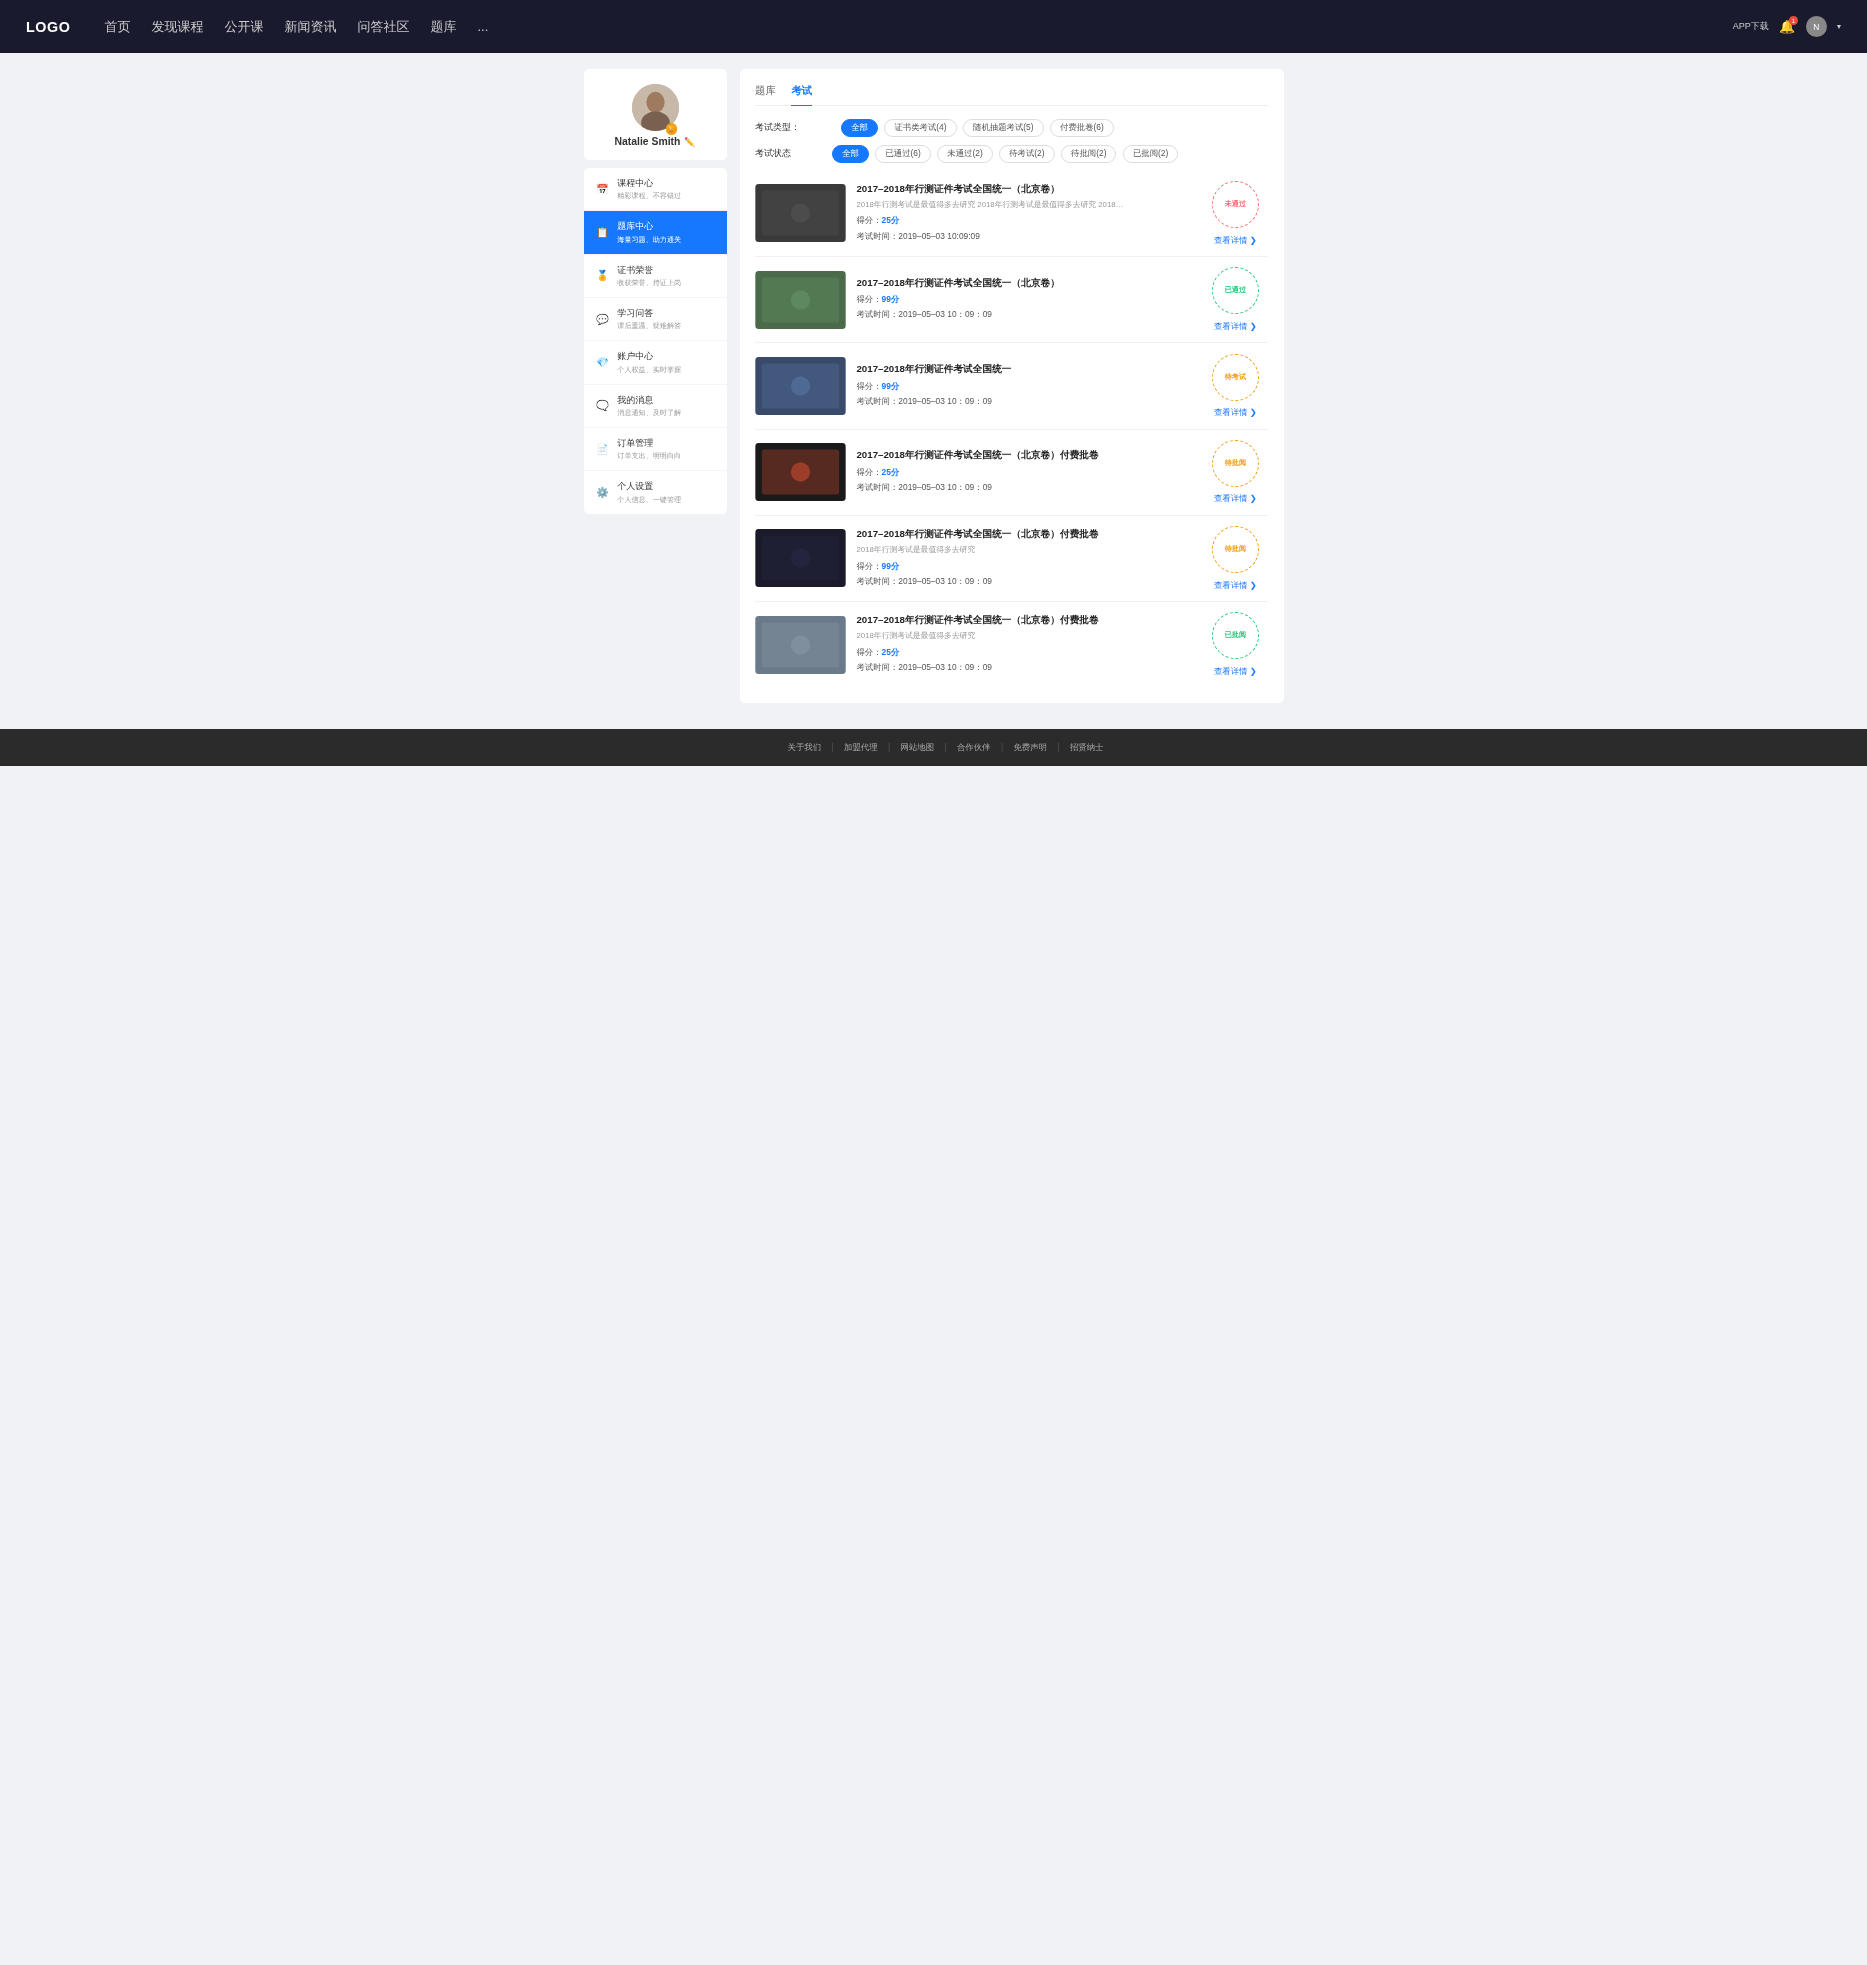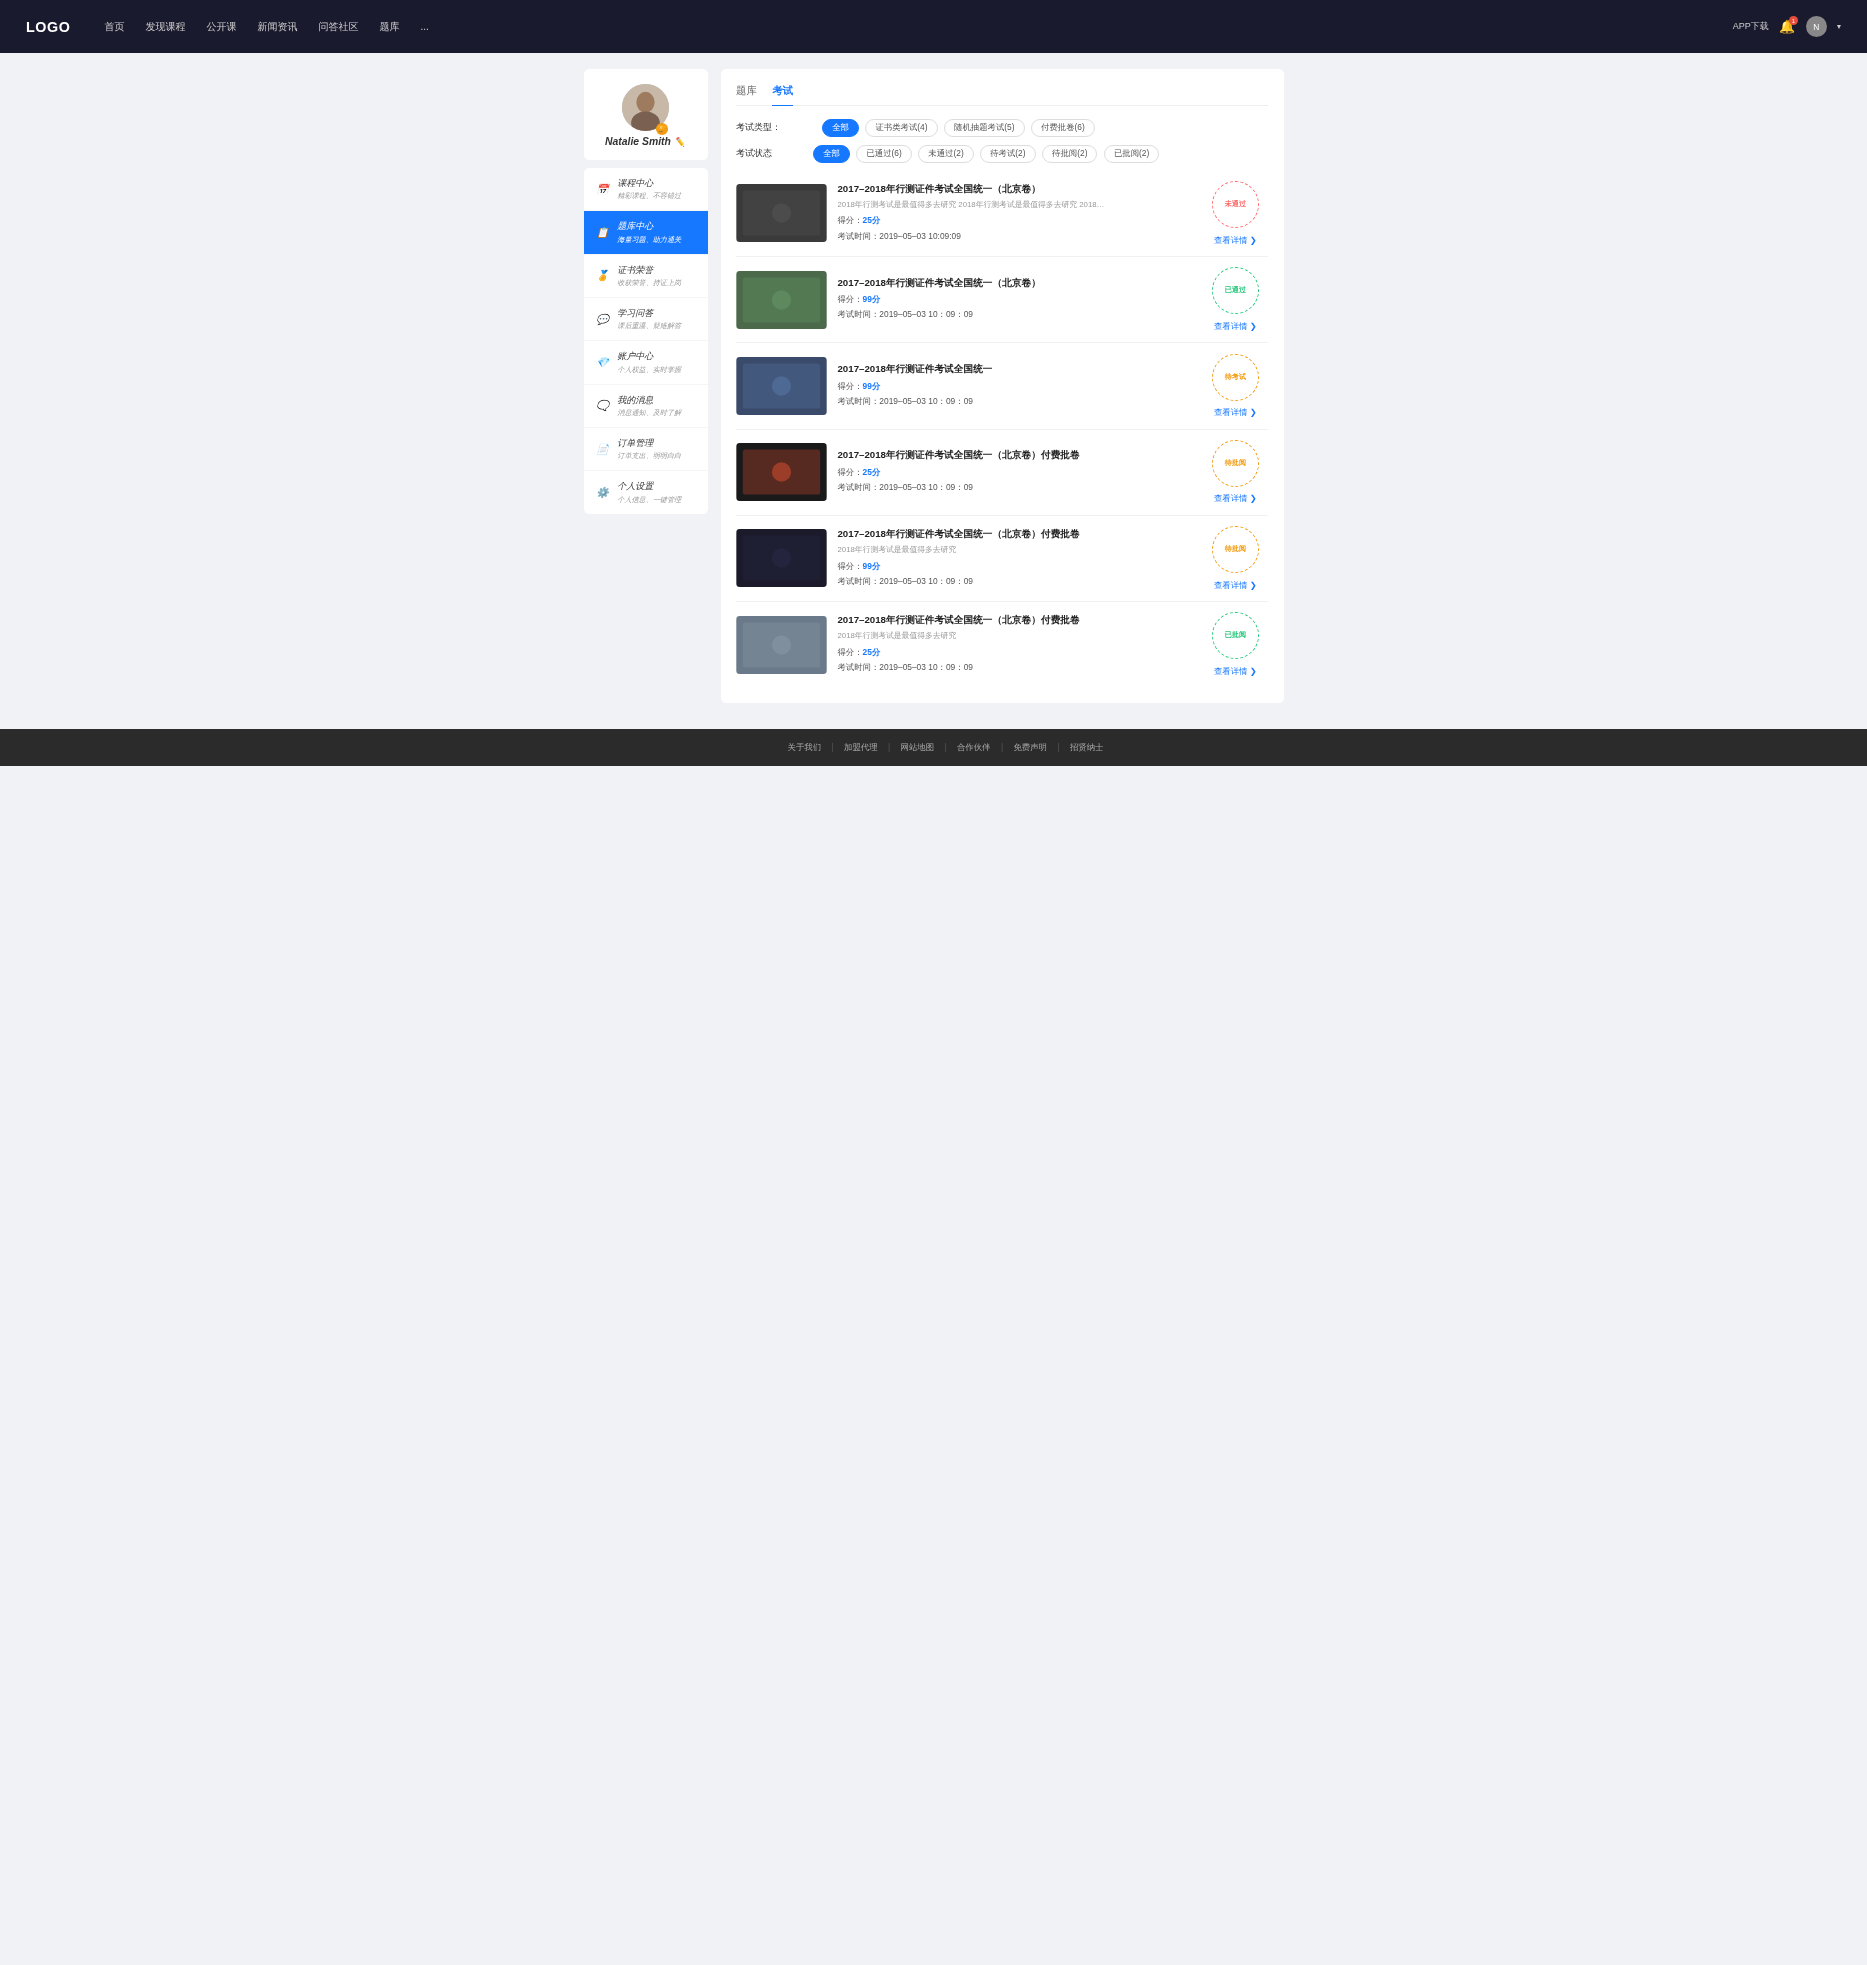--- a/index.html
+++ b/index.html
@@ -1,35 +1,35 @@
 <!DOCTYPE html>
 <html style="font-size:10.4px"><head>
   <meta charset="utf-8">
   <style>
     * { box-sizing: border-box; margin: 0; padding: 0; }
     body { font-family: "PingFang SC", "Microsoft YaHei", sans-serif; background: #f0f2f5; min-height: 100vh; }
 
     
     .nav { background: #1a1a2e; height: 53px; display: flex; align-items: center; padding: 0 26px; gap: 21px; }
     .nav-logo { color: #fff; font-size: 14.3px; font-weight: bold; letter-spacing: 0.6px; margin-right: 13px; }
-    .nav-item { color: #ccc; font-size: 10px; cursor: pointer; text-decoration: none; }
+    .nav-item { color: #ccc; font-size: 13px; cursor: pointer; text-decoration: none; }
     .nav-spacer { flex: 1; }
     .nav-right { display: flex; align-items: center; gap: 10.4px; }
     .nav-app-btn { color: #ccc; font-size: 9px; cursor: pointer; }
     .nav-bell { position: relative; cursor: pointer; }
     .nav-bell-icon { font-size: 13px; color: #ccc; }
     .nav-bell-badge { position: absolute; top: -2.6px; right: -2.6px; background: #e74c3c; color: #fff; border-radius: 50%; width: 9px; height: 9px; font-size: 5.8px; display: flex; align-items: center; justify-content: center; }
     .nav-avatar { width: 21px; height: 21px; border-radius: 50%; background: #888; overflow: hidden; cursor: pointer; display: flex; align-items: center; justify-content: center; color: #fff; font-size: 8.4px; }
     .nav-arrow { color: #ccc; font-size: 7.8px; cursor: pointer; }
 
     
     .main-wrap { max-width: 700px; margin: 0 auto; padding: 15.6px 0 26px; display: flex; gap: 13px; }
 
     
-    .sidebar { width: 124px; flex-shrink: 0; font-style: italic; }
+    .sidebar { width: 143px; flex-shrink: 0; }
     .sidebar-profile { background: #fff; border-radius: 5.2px; padding: 15.6px 10.4px 10.4px; text-align: center; margin-bottom: 7.8px; }
     .sidebar-avatar { width: 47px; height: 47px; border-radius: 50%; background: #bbb; margin: 0 auto 5.2px; overflow: hidden; display: flex; align-items: center; justify-content: center; position: relative; }
     .sidebar-badge { position: absolute; bottom: 1.3px; right: 1.3px; background: #f39c12; border-radius: 50%; width: 11.7px; height: 11.7px; display: flex; align-items: center; justify-content: center; }
     .sidebar-name-row { display: flex; align-items: center; justify-content: center; gap: 3.9px; margin-bottom: 2.6px; }
     .sidebar-name { font-size: 10.4px; font-weight: 600; color: #333; }
     .sidebar-edit-icon { font-size: 9px; color: #999; cursor: pointer; }
     .sidebar-menu { background: #fff; border-radius: 5.2px; overflow: hidden; }
     .sidebar-menu-item { display: flex; align-items: center; gap: 7.8px; padding: 9px 13px; cursor: pointer; border-bottom: 0.6px solid #f5f5f5; transition: background 0.2s; }
     .sidebar-menu-item:last-child { border-bottom: none; }
     .sidebar-menu-item.active { background: #1677ff; }

